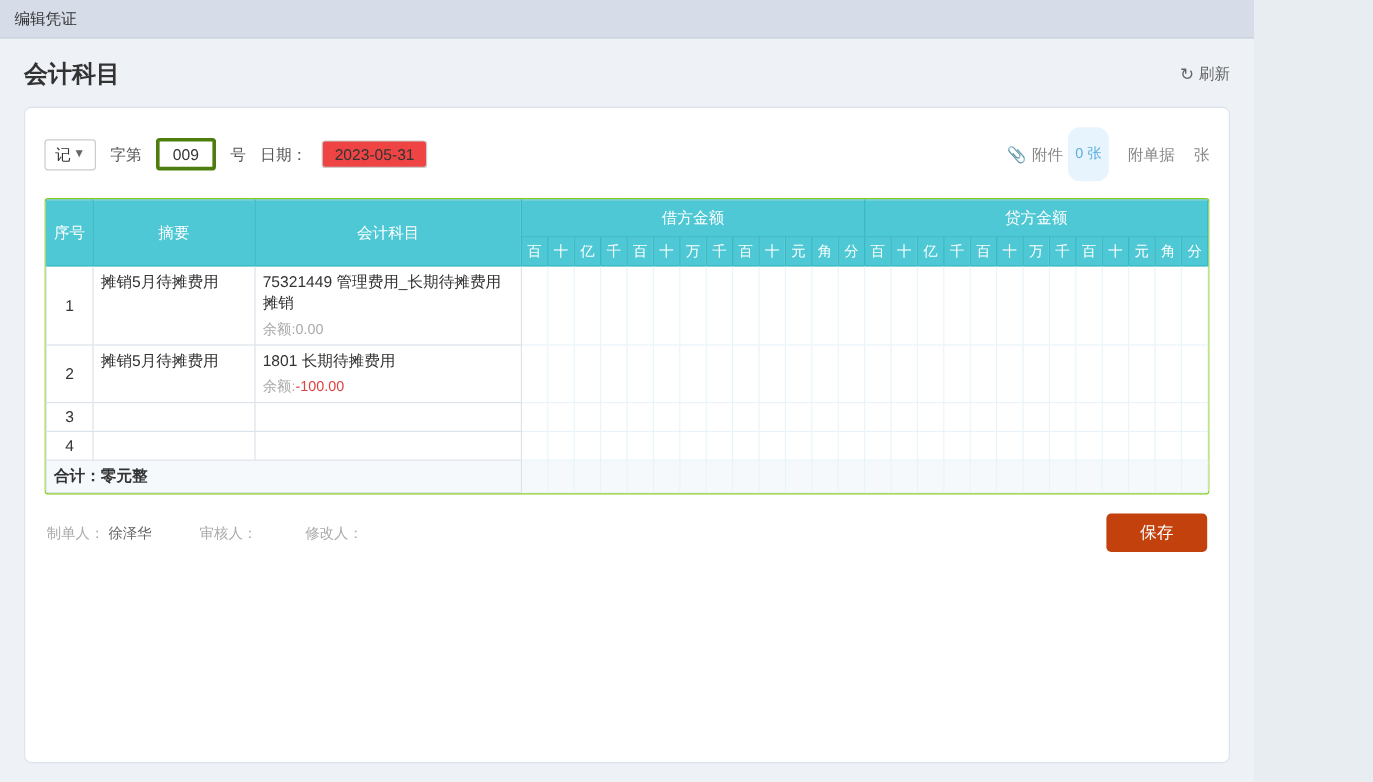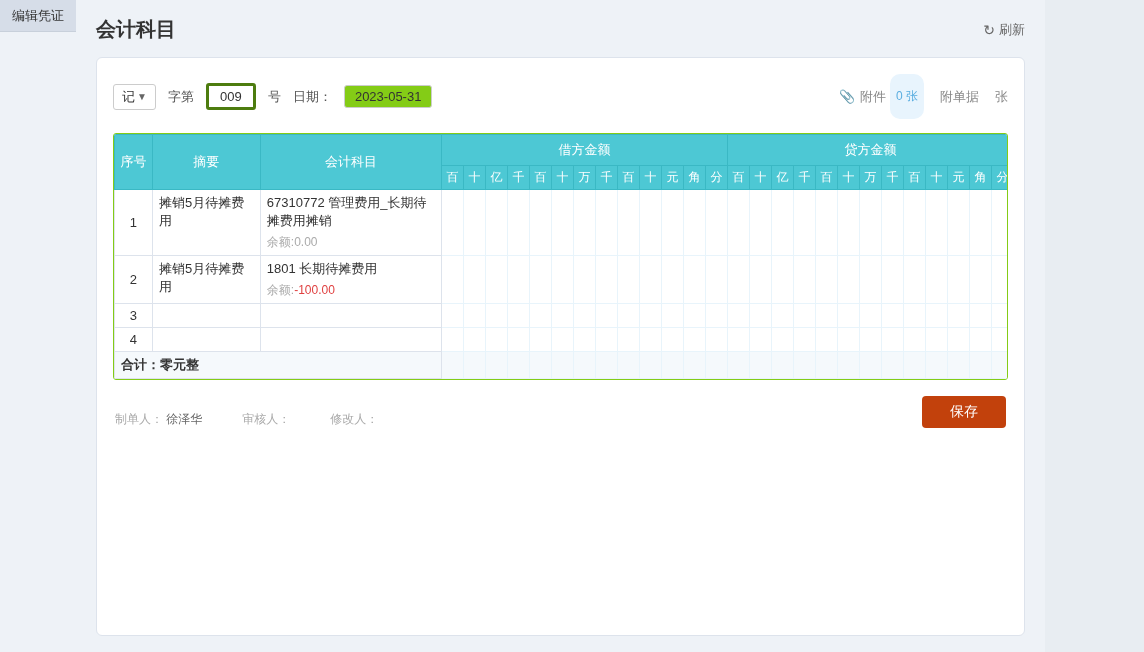--- a/index.html
+++ b/index.html
@@ -9,21 +9,21 @@
       background: #e8edf2;
       width: 1144px;
       height: 652px;
       overflow: hidden;
     }
     .window {
       width: 1045px;
       height: 652px;
       background: #eef2f7;
       display: flex;
-      flex-direction: row;
+      flex-direction: column;
     }
     .title-bar {
       background: #d6dde8;
       height: 32px;
       display: flex;
       align-items: center;
       padding: 0 12px;
       font-size: 13px;
       color: #333;
       border-bottom: 1px solid #c8d0db;
@@ -102,21 +102,21 @@
       background: #fff;
       min-width: 50px;
       text-align: center;
       font-size: 13px;
       color: #333;
     }
     .date-box {
       border: 1px solid #ccc;
       border-radius: 3px;
       padding: 3px 10px;
-      background: #84cc16;
+      background: #ef4444;
       font-size: 13px;
       color: #333;
     }
     .attachment-area {
       margin-left: auto;
       display: flex;
       align-items: center;
       gap: 16px;
       color: #888;
       font-size: 13px;
@@ -223,21 +223,21 @@
       border-top: 1px solid #c8e6f5;
       border-bottom: none;
       padding: 8px 12px;
       font-size: 13px;
       color: #333;
       font-weight: bold;
     }
     .bottom-bar {
       margin-top: 10px;
       display: flex;
-      align-items: flex-end;
+      align-items: center;
       gap: 40px;
       padding: 6px 2px 0;
     }
     .bottom-field {
       color: #aaa;
       font-size: 12px;
     }
     .bottom-field span.field-name {
       color: #aaa;
     }
@@ -348,21 +348,21 @@
                   <th class="char-col">元</th>
                   <th class="char-col">角</th>
                   <th class="char-col">分</th>
                 </tr>
             </thead>
             <tbody id="voucher-tbody">
             <tr>
                   <td class="seq-cell" rowspan="1">1</td>
                   <td class="summary-cell">摊销5月待摊费用</td>
                   <td class="account-cell">
-                    <div>67310772 管理费用_长期待摊费用摊销</div>
+                    <div>75321449 管理费用_长期待摊费用摊销</div>
                     <div style="margin-top: 4px;"><span class="balance-label">余额:</span><span class="balance-value-zero">0.00</span></div>
                   </td>
                   <td class="char-cell"></td>
                   <td class="char-cell"></td>
                   <td class="char-cell"></td>
                   <td class="char-cell"></td>
                   <td class="char-cell"></td>
                   <td class="char-cell"></td>
                   <td class="char-cell"></td>
                   <td class="char-cell"></td>

